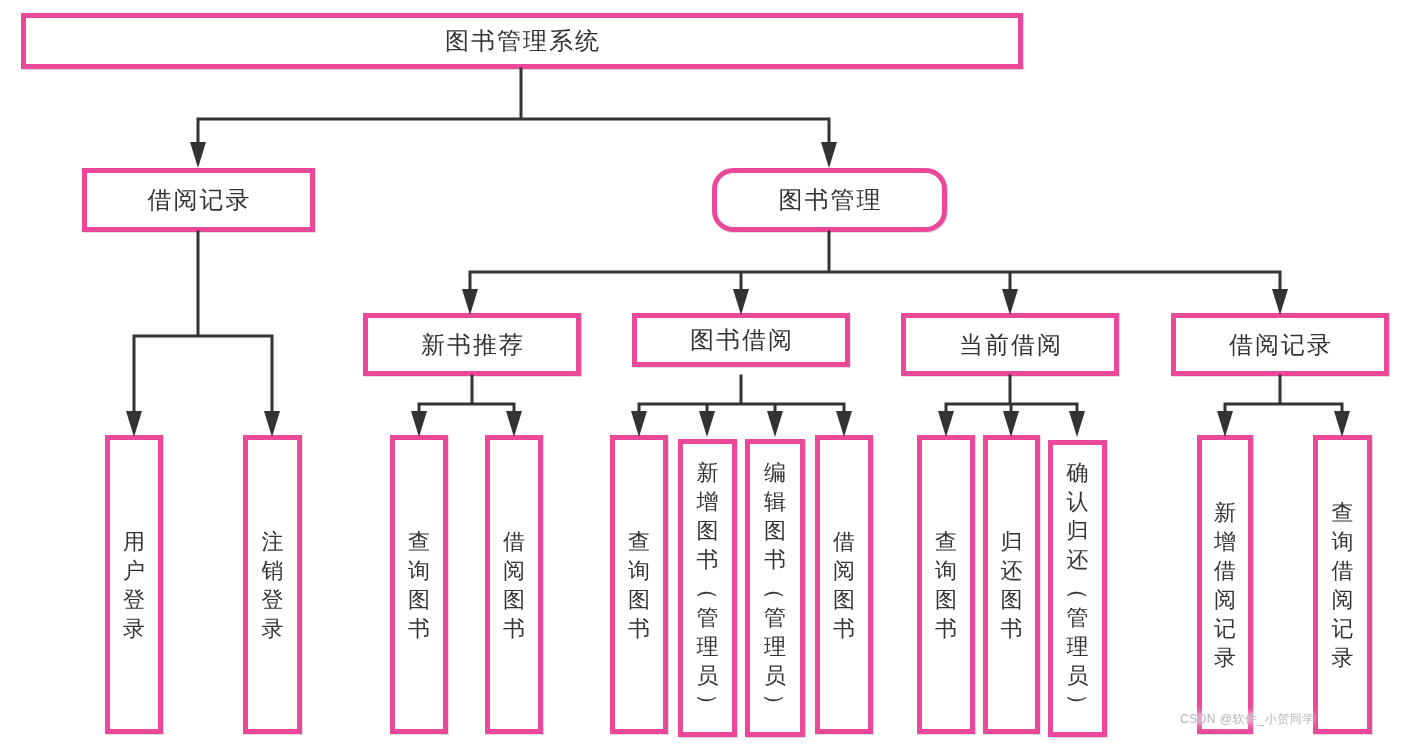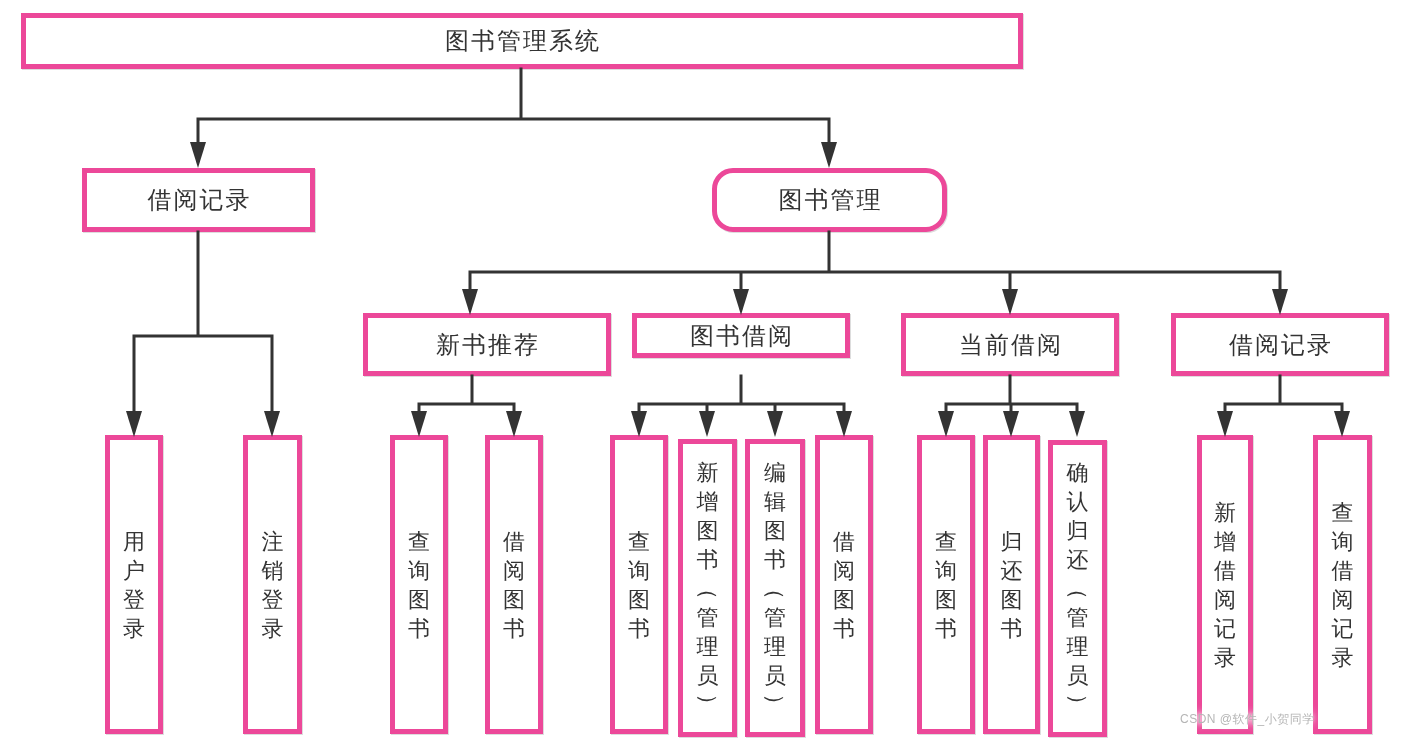--- a/index.html
+++ b/index.html
@@ -100,24 +100,24 @@
   <div id="nodes">
       <div class="box h" style="left: 21px; top: 13px; width: 1002px; height: 56px;">
         <span class="label">图书管理系统</span>
       </div>
       <div class="box h" style="left: 82px; top: 168px; width: 233px; height: 64px;">
         <span class="label">借阅记录</span>
       </div>
       <div class="box h" style="left: 712px; top: 168px; width: 235px; height: 64px; border-radius: 21px;">
         <span class="label">图书管理</span>
       </div>
-      <div class="box h" style="left: 363px; top: 313px; width: 248px; height: 63px;">
+      <div class="box h" style="left: 363px; top: 313px; width: 218px; height: 63px;">
         <span class="label">新书推荐</span>
       </div>
-      <div class="box h" style="left: 632px; top: 313px; width: 218px; height: 45px;">
+      <div class="box h" style="left: 632px; top: 313px; width: 218px; height: 54px;">
         <span class="label">图书借阅</span>
       </div>
       <div class="box h" style="left: 901px; top: 313px; width: 218px; height: 63px; text-align: center;">
         <span class="label">当前借阅</span>
       </div>
       <div class="box h" style="left: 1171px; top: 313px; width: 218px; height: 63px;">
         <span class="label">借阅记录</span>
       </div>
       <div class="box v" style="left: 105px; top: 435px; width: 58px; height: 299px;">
         <span class="label">

